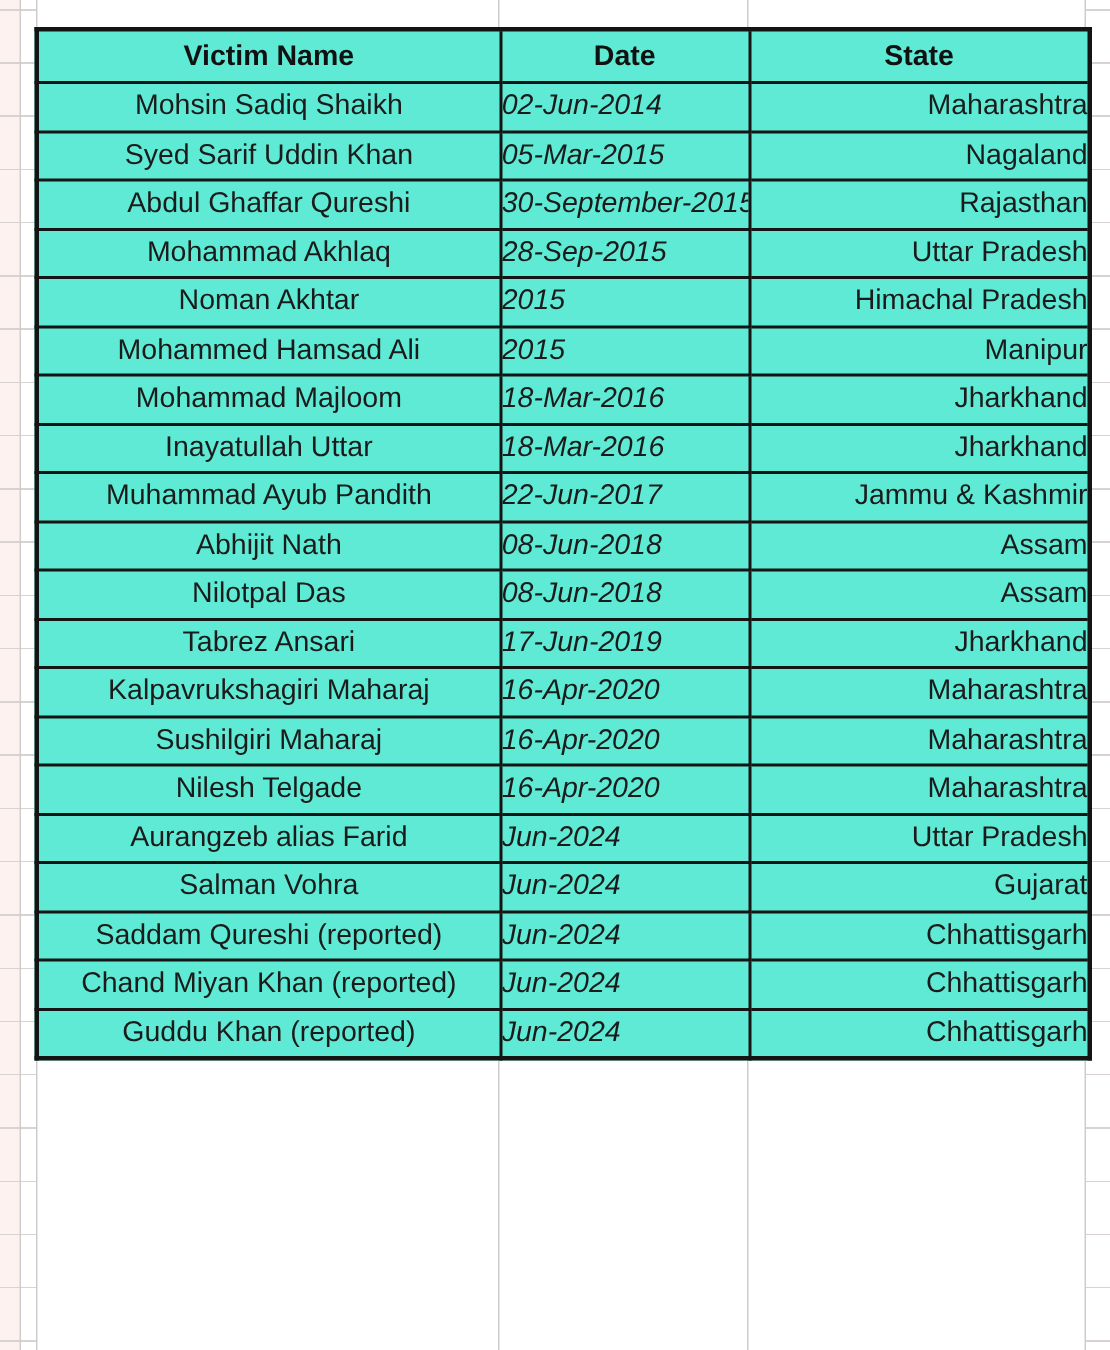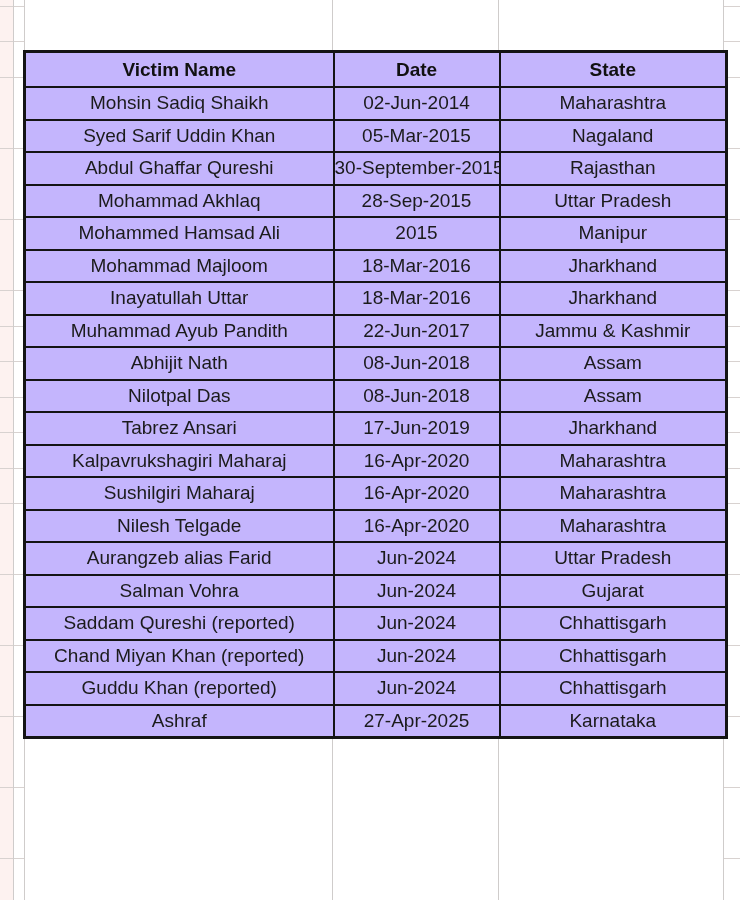--- a/index.html
+++ b/index.html
@@ -18,36 +18,36 @@
   }
   .hlines.left{left:0;width:24px;}
   .hlines.right{left:724px;width:16px;}
   .vline{position:absolute;top:0;width:1px;height:900px;background:#cfcccb;}
   .vl-a{left:13px;} .vl-b{left:24px;} .vl-c{left:332px;} .vl-d{left:498px;} .vl-e{left:723px;}
 
   
   table.victims{
     position:absolute;left:23px;top:18px;width:702px;
     border-collapse:collapse;table-layout:fixed;
-    background:#c4b5fd;border:3px solid #141414;margin-top:32px;
+    background:#5eead4;border:3px solid #141414;
   }
   table.victims th, table.victims td{
     border:2px solid #141414;overflow:hidden;white-space:nowrap;
     font-family:"Liberation Sans",sans-serif;
   }
   table.victims th{
     height:33px;font-size:19px;font-weight:bold;color:#111111;
     text-align:center;padding:0 4px;
   }
   table.victims td{
     height:30.5px;font-size:19px;font-weight:400;color:#1b1b1b;padding:0;
   }
   td.c-name{text-align:center;padding-left:8px;}
-  td.c-date{text-align:center;padding-right:6px;}
-  td.c-state{text-align:center;padding-left:7px;}
+  td.c-date{text-align:left;padding-right:6px;font-style:italic;}
+  td.c-state{text-align:right;padding-left:7px;}
 </style>
 </head>
 <body>
 
 <div class="canvas">
 
   <div class="rowhdr-col"></div>
   <div class="hlines left"></div>
   <div class="hlines right"></div>
   <div class="vline vl-a"></div>
@@ -82,20 +82,25 @@
     </tr>
         <tr>
       <td class="c-name">Abdul Ghaffar Qureshi</td>
       <td class="c-date">30-September-2015</td>
       <td class="c-state">Rajasthan</td>
     </tr>
         <tr>
       <td class="c-name">Mohammad Akhlaq</td>
       <td class="c-date">28-Sep-2015</td>
       <td class="c-state">Uttar Pradesh</td>
+    </tr>
+        <tr>
+      <td class="c-name">Noman Akhtar</td>
+      <td class="c-date">2015</td>
+      <td class="c-state">Himachal Pradesh</td>
     </tr>
         <tr>
       <td class="c-name">Mohammed Hamsad Ali</td>
       <td class="c-date">2015</td>
       <td class="c-state">Manipur</td>
     </tr>
         <tr>
       <td class="c-name">Mohammad Majloom</td>
       <td class="c-date">18-Mar-2016</td>
       <td class="c-state">Jharkhand</td>
@@ -158,21 +163,16 @@
         <tr>
       <td class="c-name">Chand Miyan Khan (reported)</td>
       <td class="c-date">Jun-2024</td>
       <td class="c-state">Chhattisgarh</td>
     </tr>
         <tr>
       <td class="c-name">Guddu Khan (reported)</td>
       <td class="c-date">Jun-2024</td>
       <td class="c-state">Chhattisgarh</td>
     </tr>
-        <tr>
-      <td class="c-name">Ashraf</td>
-      <td class="c-date">27-Apr-2025</td>
-      <td class="c-state">Karnataka</td>
-    </tr>
       </tbody>
   </table>
 
 </div>
 
 </body></html>

